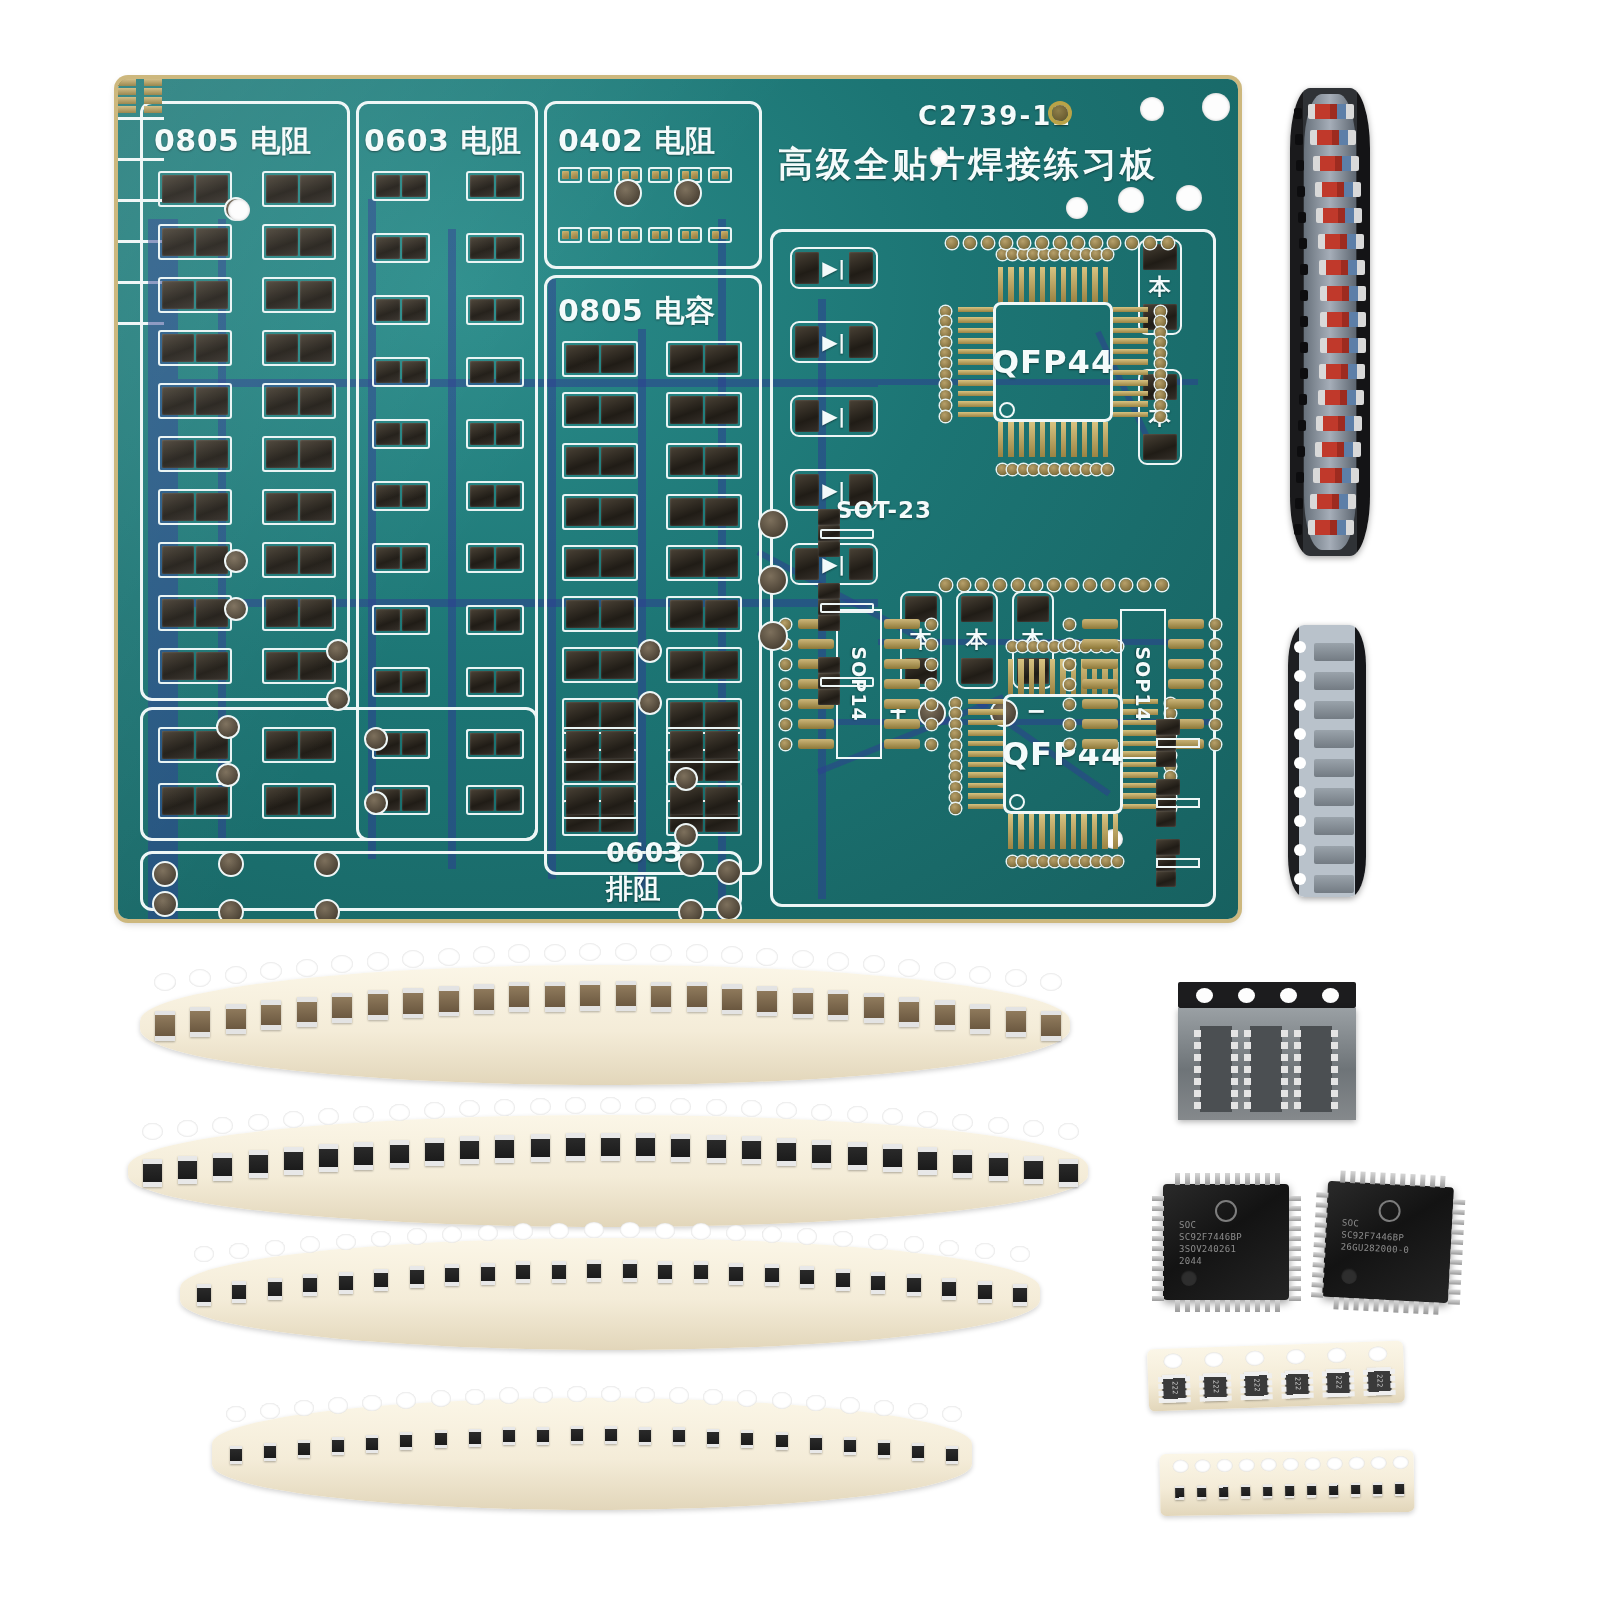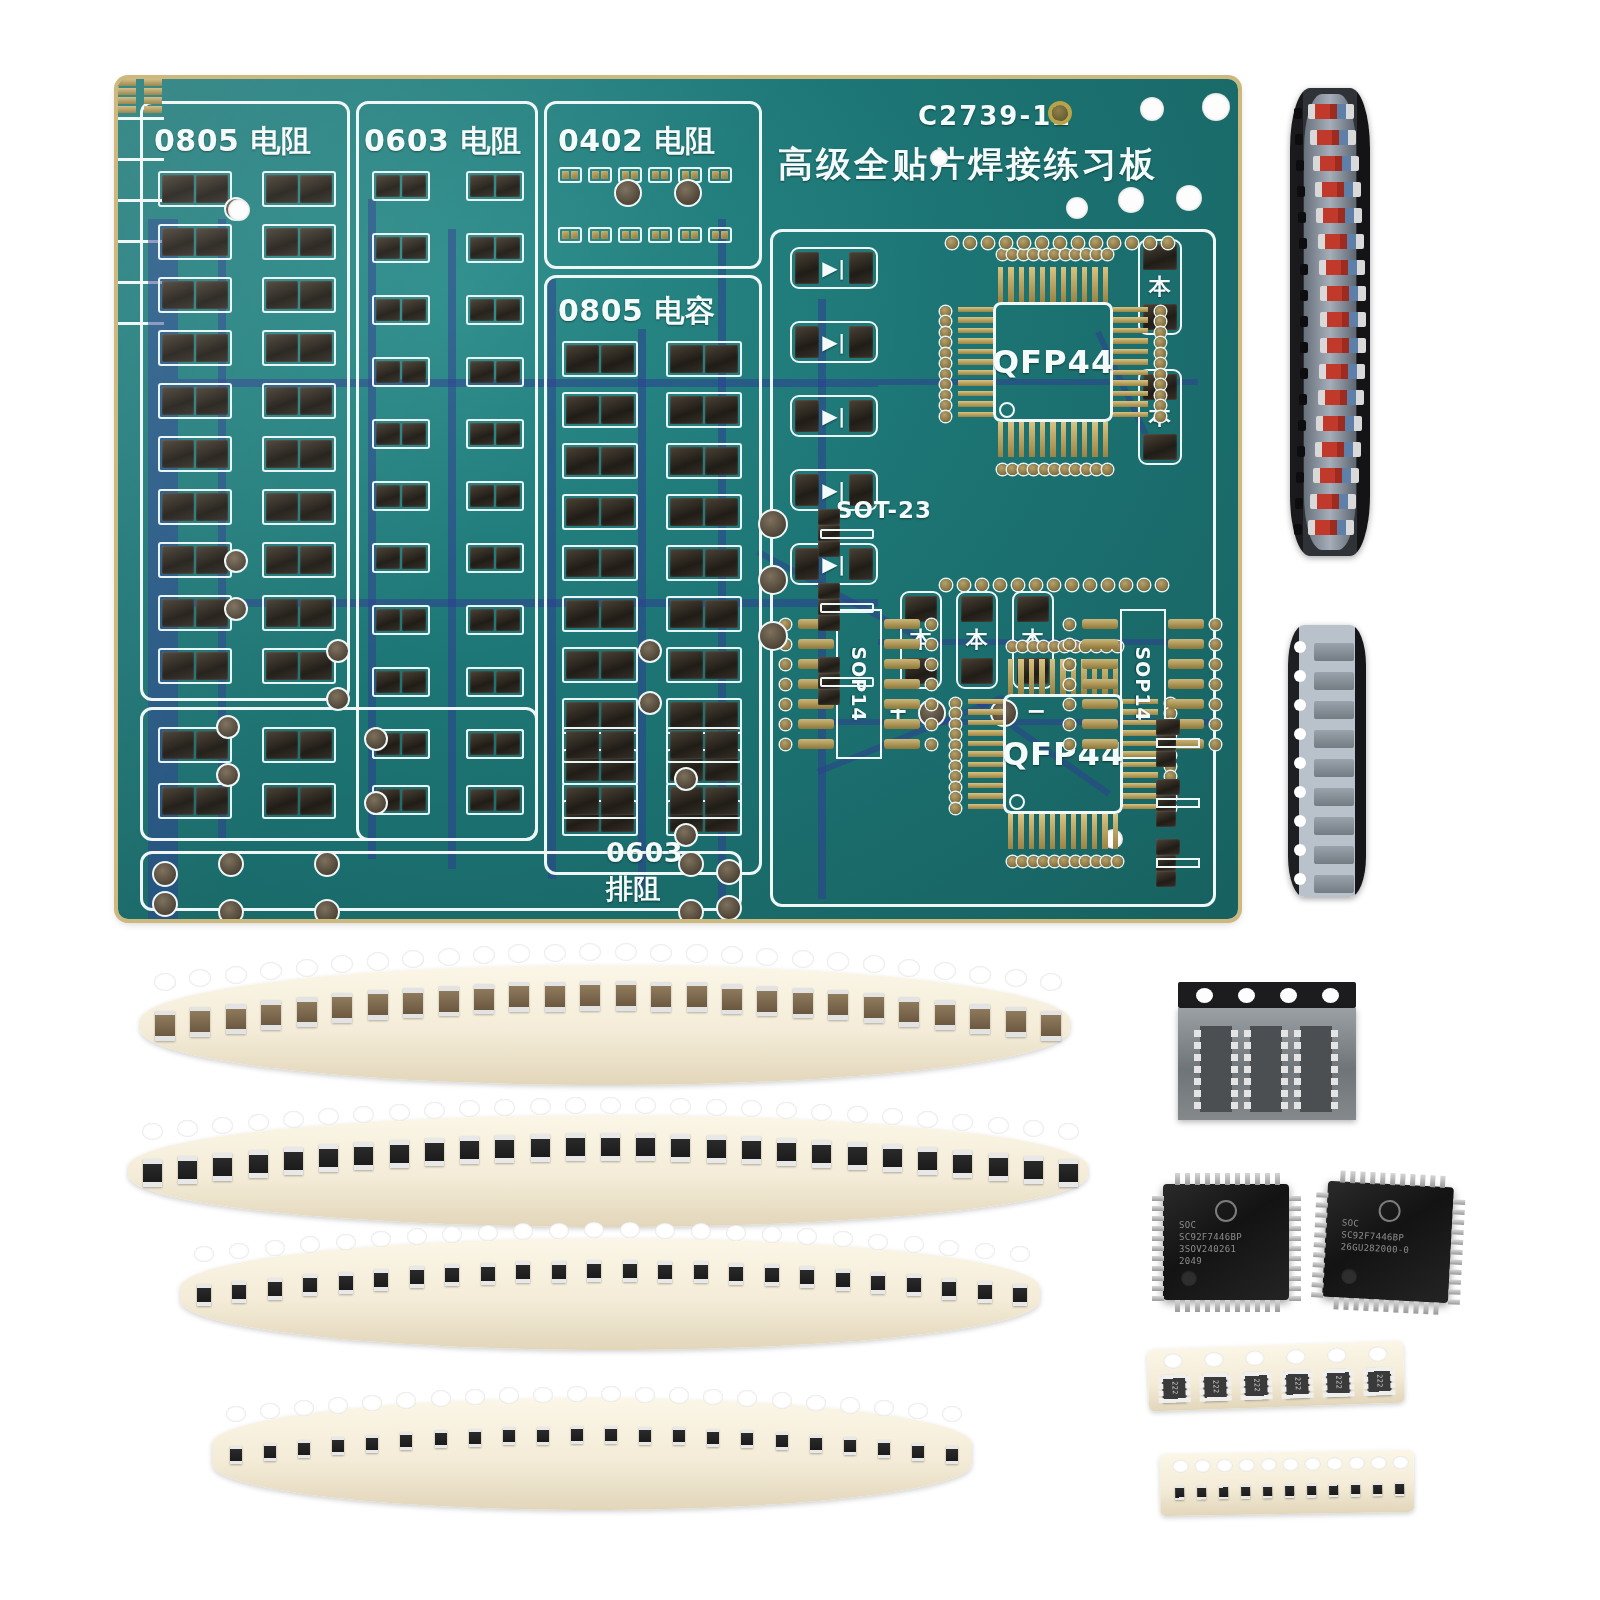--- a/index.html
+++ b/index.html
@@ -1319,21 +1319,21 @@
       <div class="leg" style="left:-11px;top:102px;width:12px;height:5px"></div>
       <div class="leg" style="left:126px;top:102px;width:12px;height:5px"></div>
       <div class="leg" style="left:112px;top:-11px;width:5px;height:12px"></div>
       <div class="leg" style="left:112px;top:116px;width:5px;height:12px"></div>
       <div class="leg" style="left:-11px;top:112px;width:12px;height:5px"></div>
       <div class="leg" style="left:126px;top:112px;width:12px;height:5px"></div>
       <div style="left:52px;top:16px;width:18px;height:18px;position:absolute;border:2px solid #7d7d7d;border-radius:50%"></div>
       <div class="chiptxt" style="left:16px;top:36px">SOC</div>
       <div class="chiptxt" style="left:16px;top:48px">SC92F7446BP</div>
       <div class="chiptxt" style="left:16px;top:60px">3SOV240261</div>
-      <div class="chiptxt" style="left:16px;top:72px">2049</div>
+      <div class="chiptxt" style="left:16px;top:72px">2044</div>
       <div class="chipmark" style="left:18px;top:86px;width:16px;height:16px"></div>
     </div>
   <div class="chip" id="chip2" style="left: 1325px; top: 1184px; width: 126px; height: 116px; transform: rotate(3deg);">
       <div class="chipbody" style=""></div>
       <div class="leg" style="left:12px;top:-11px;width:5px;height:12px"></div>
       <div class="leg" style="left:12px;top:116px;width:5px;height:12px"></div>
       <div class="leg" style="left:-11px;top:12px;width:12px;height:5px"></div>
       <div class="leg" style="left:126px;top:12px;width:12px;height:5px"></div>
       <div class="leg" style="left:22px;top:-11px;width:5px;height:12px"></div>
       <div class="leg" style="left:22px;top:116px;width:5px;height:12px"></div>

